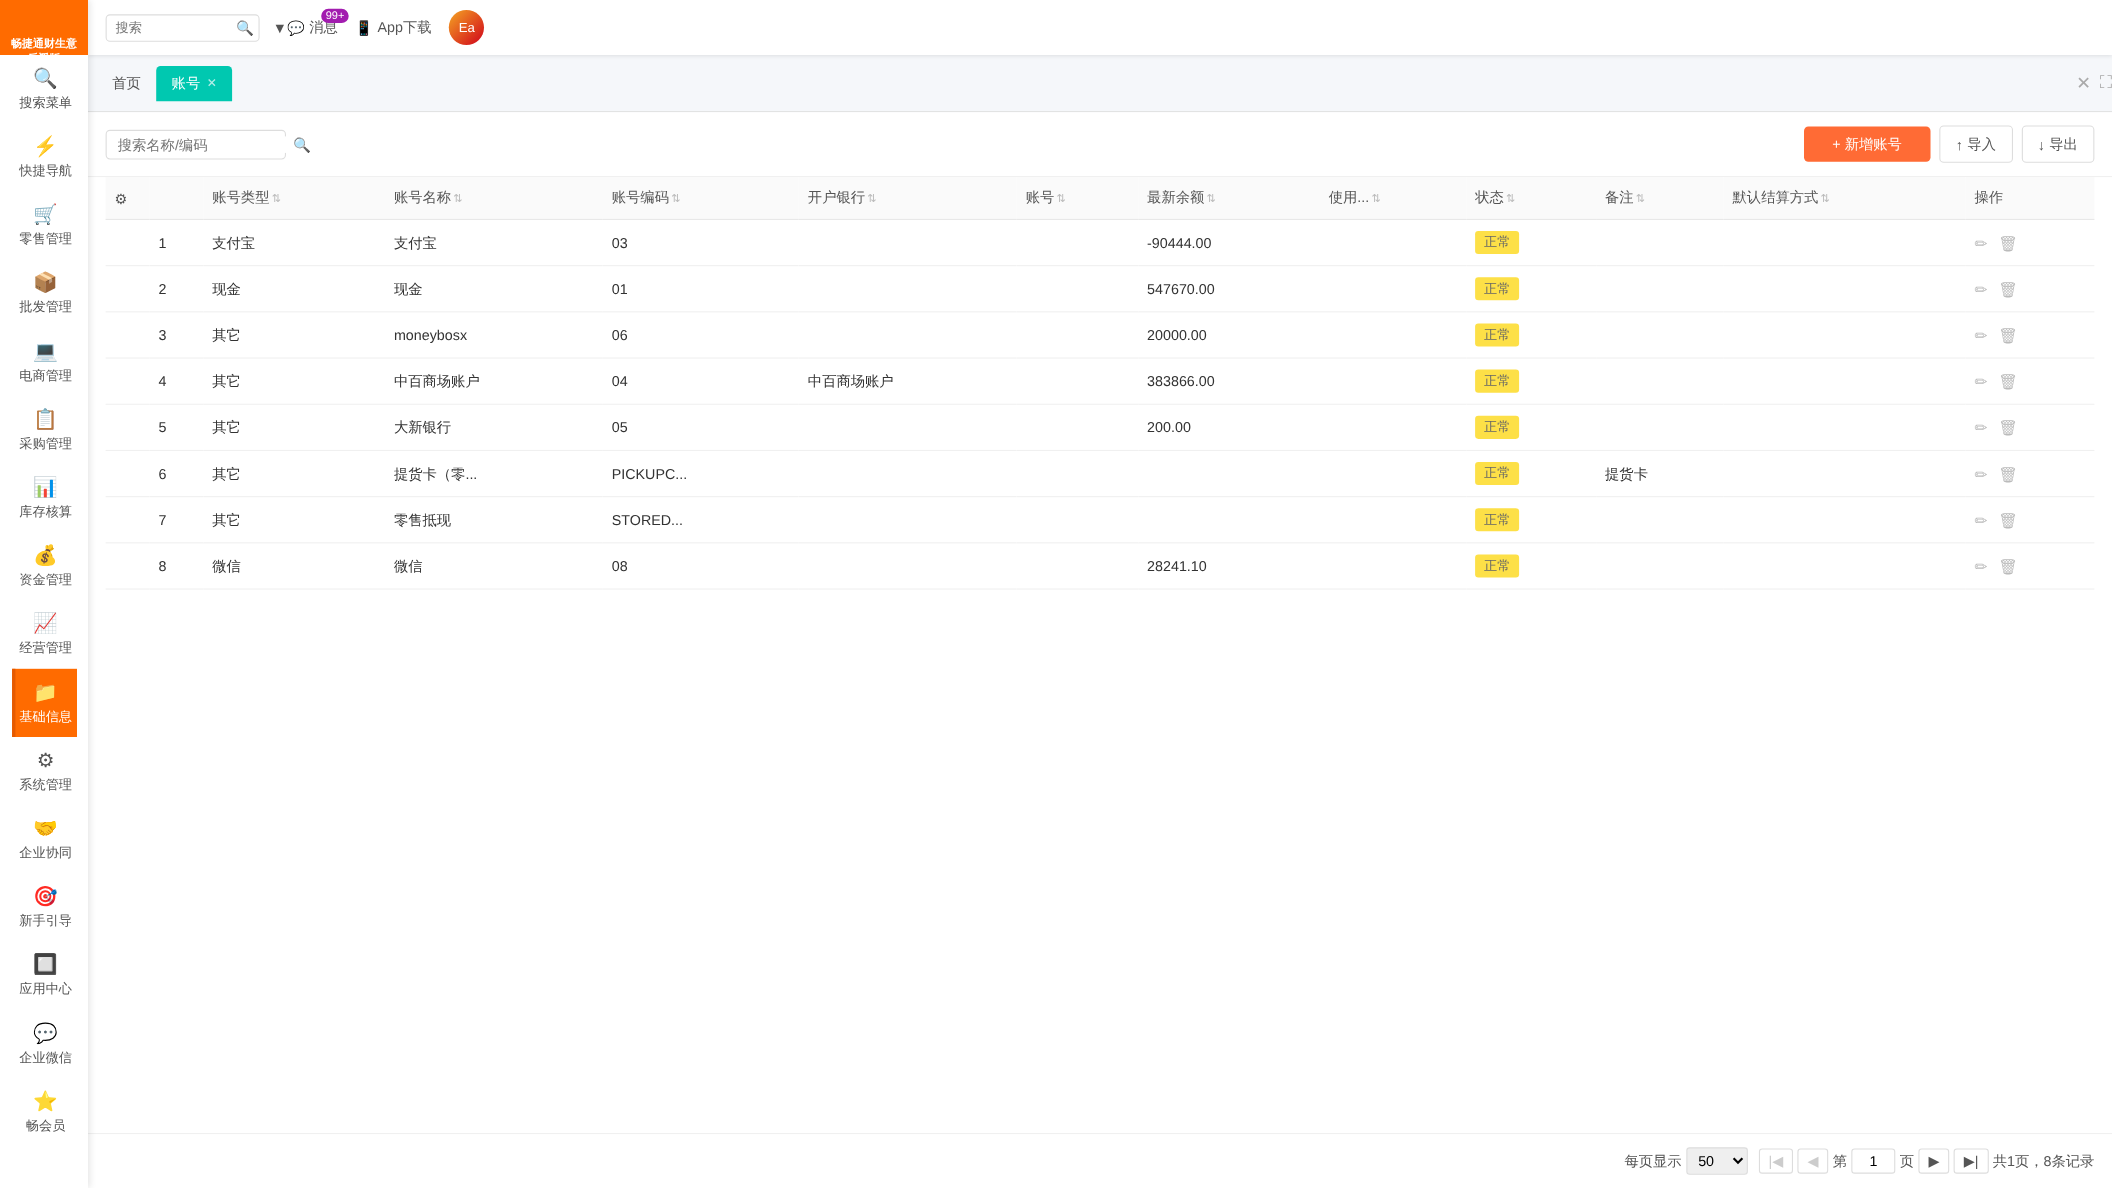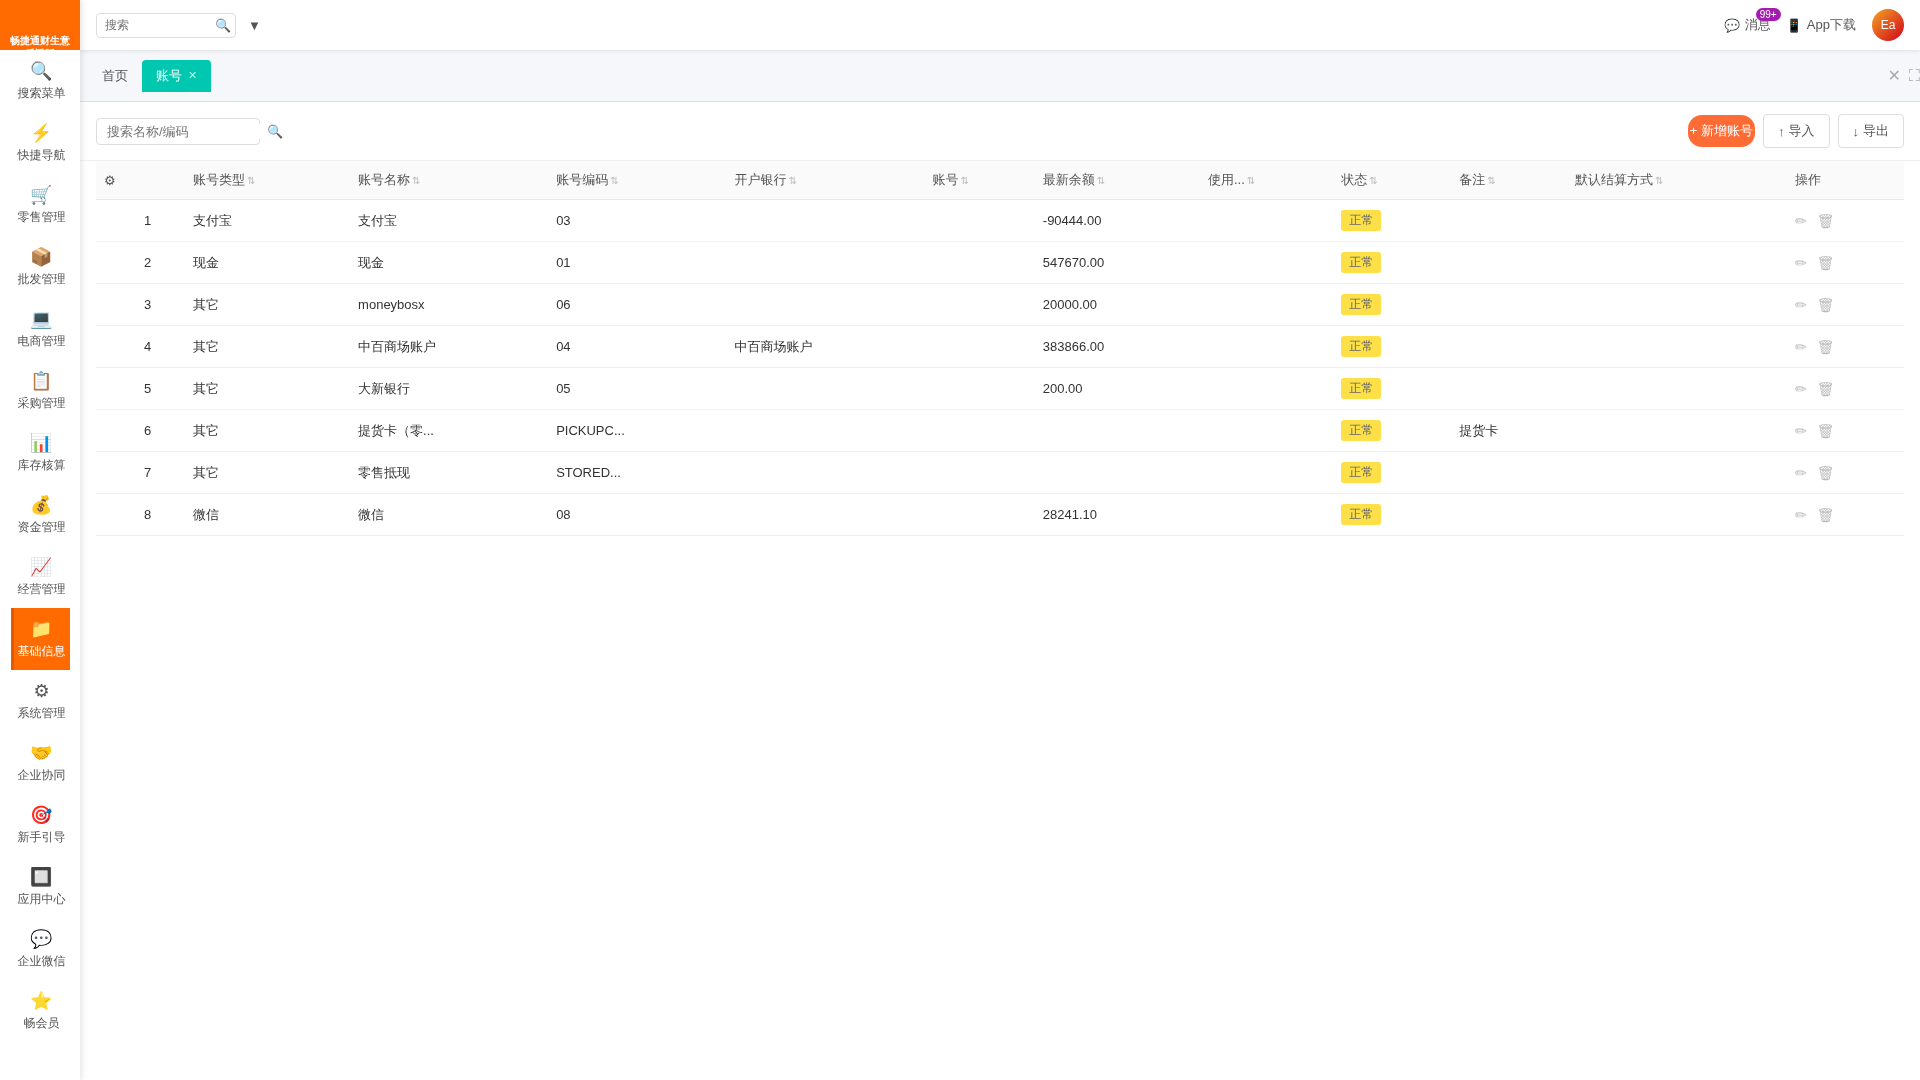--- a/index.html
+++ b/index.html
@@ -49,21 +49,21 @@
       flex-direction: column;
       overflow: hidden;
     }
 
     
     .top-header {
       height: 50px;
       background: #fff;
       display: flex;
       align-items: center;
-      justify-content: space-between;
+      justify-content: flex-start;
       padding: 0 16px;
       box-shadow: 0 1px 4px rgba(0,0,0,0.1);
       z-index: 5;
     }
     .header-left { display: flex; align-items: center; gap: 12px; }
     .search-box {
       display: flex;
       align-items: center;
       border: 1px solid #ddd;
       border-radius: 4px;
@@ -154,22 +154,22 @@
       padding: 5px 10px;
       width: 164px;
     }
     .search-input-wrap input { border: none; outline: none; font-size: 13px; width: 160px; color: #999; }
     .search-icon { color: #999; cursor: pointer; }
     .toolbar-right { display: flex; align-items: center; gap: 8px; }
     .btn-primary {
       background: #ff6b35;
       color: white;
       border: none;
-      padding: 7px 2px;
-      border-radius: 14px;
+      padding: 7px 26px;
+      border-radius: 4px;
       cursor: pointer;
       font-size: 13px;
       display: flex;
       align-items: center;
       gap: 4px;
     }
     .btn-default {
       background: #fff;
       color: #555;
       border: 1px solid #ddd;
@@ -596,15 +596,34 @@
       <div class="action-icons">
         <span class="action-icon">✏</span>
         <span class="action-icon">🗑</span>
       </div>
     </td>
   </tr>
           </tbody>
       </table>
     </div>
 
+    <div class="pagination">
+      <div class="page-size-select">
+        <span>每页显示</span>
+        <select>
+          <option value="50">50</option>
+          <option value="100">100</option>
+        </select>
+      </div>
+      <div class="page-nav">
+        <button disabled="">|◀</button>
+        <button disabled="">◀</button>
+        <span>第</span>
+        <input type="text" value="1" style="">
+        <span>页</span>
+        <button>▶</button>
+        <button>▶|</button>
+        <span>共1页，8条记录</span>
+      </div>
+    </div>
 
   </div>
 </div>
 
 </body></html>

